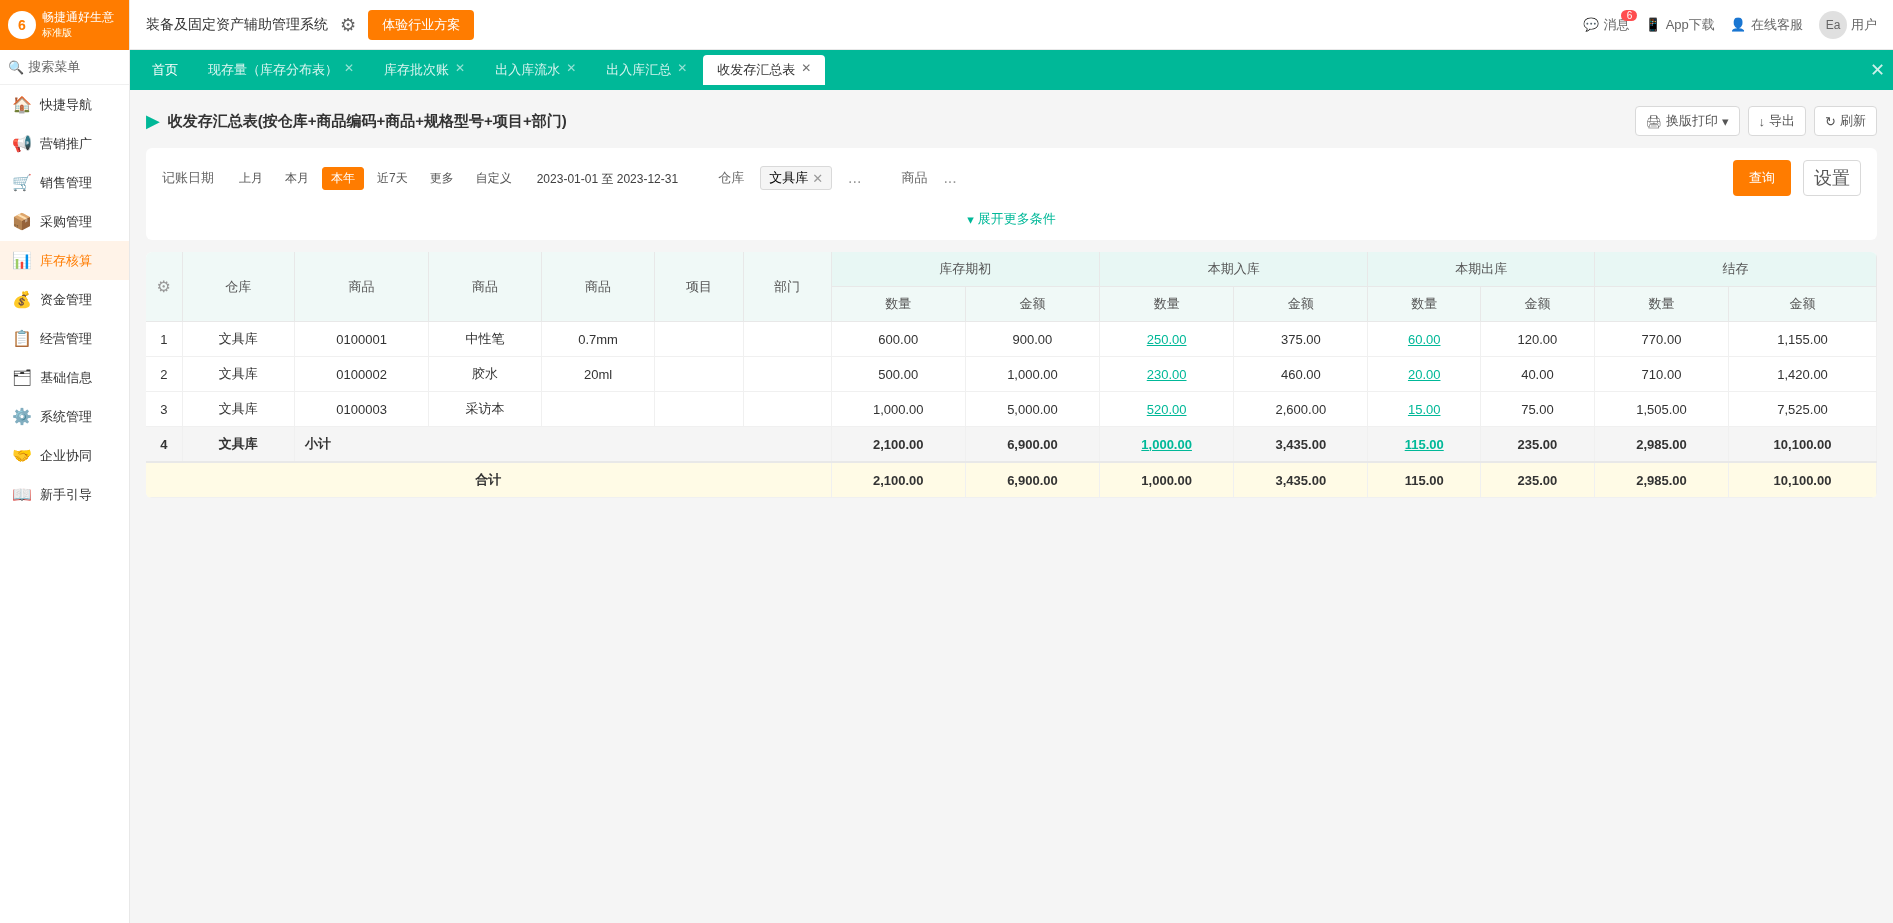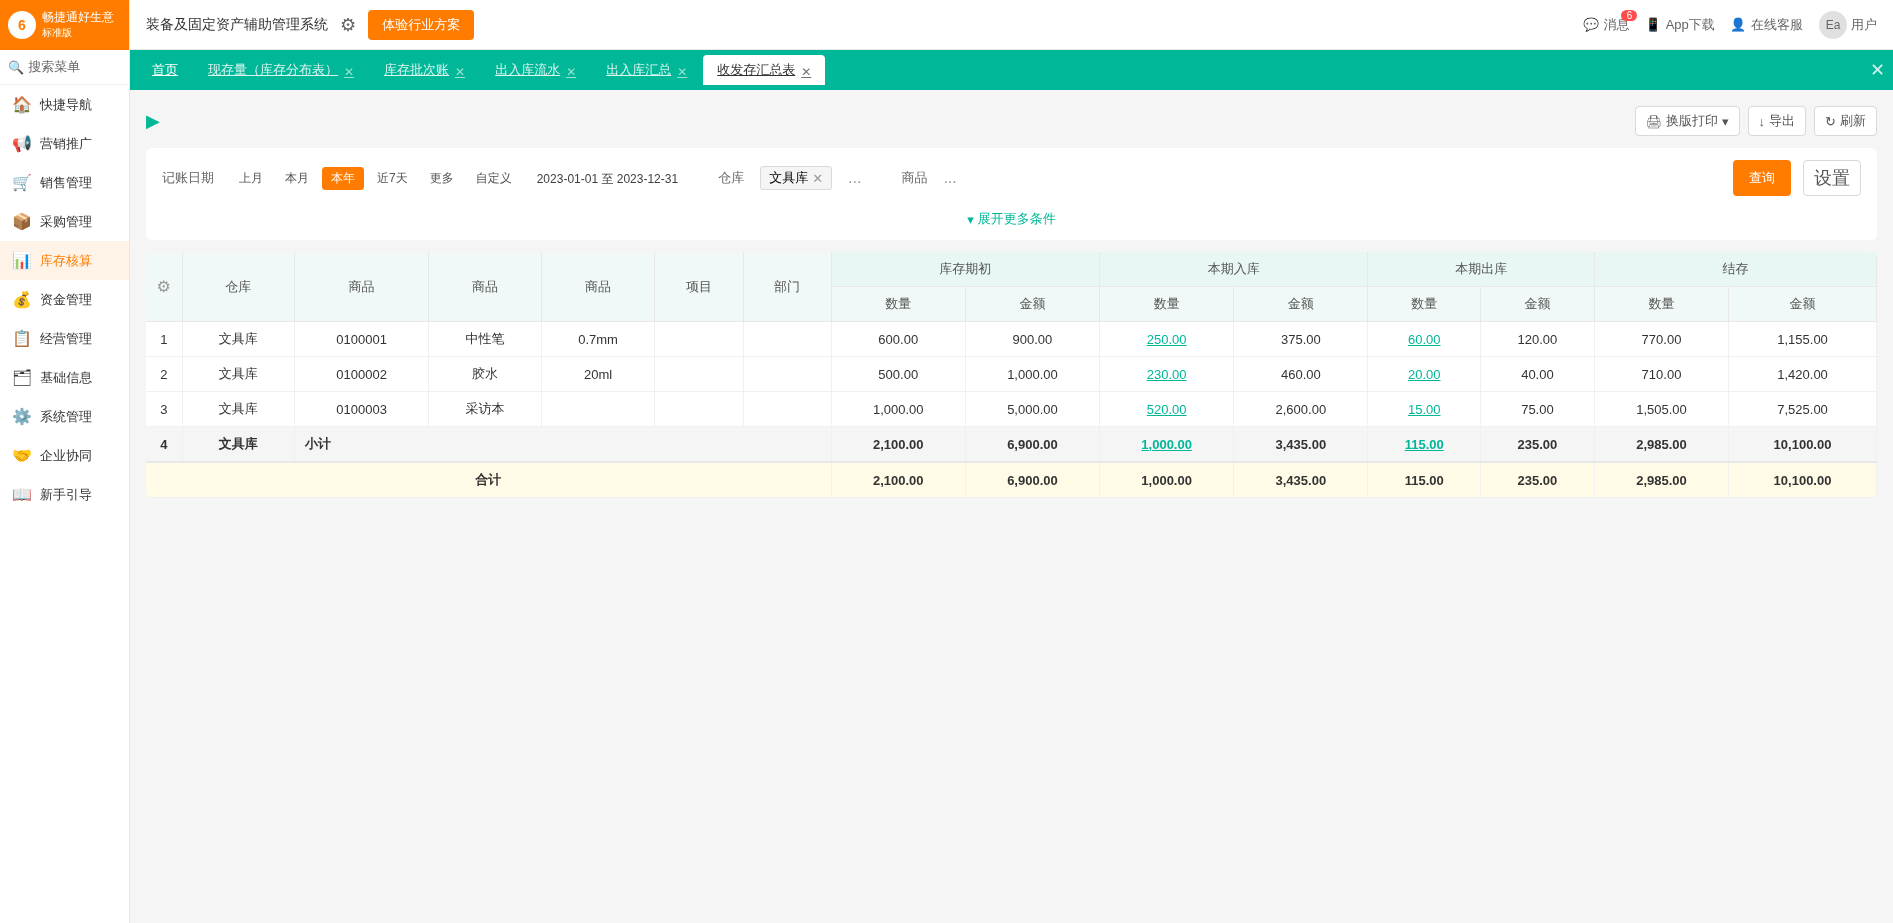--- a/index.html
+++ b/index.html
@@ -22,21 +22,21 @@
     
     .topbar { height: 50px; background: #fff; display: flex; align-items: center; padding: 0 16px; border-bottom: 1px solid #e8e8e8; gap: 12px; }
     .topbar-industry-btn { background: #ff7c00; color: #fff; border: none; padding: 6px 14px; border-radius: 4px; cursor: pointer; font-size: 13px; }
     .topbar-right { display: flex; align-items: center; gap: 16px; margin-left: auto; }
     .topbar-right-item { display: flex; align-items: center; gap: 4px; color: #666; cursor: pointer; font-size: 13px; position: relative; }
     .badge { background: #ff4d4f; color: #fff; border-radius: 10px; font-size: 10px; padding: 0 5px; position: absolute; top: -6px; right: -8px; min-width: 16px; text-align: center; }
     .user-avatar { width: 28px; height: 28px; background: #e0e0e0; border-radius: 50%; display: flex; align-items: center; justify-content: center; font-size: 12px; color: #666; }
 
     
     .tabbar { background: #00b898; display: flex; align-items: center; padding: 0 8px; height: 40px; gap: 2px; }
-    .tab { padding: 6px 14px; color: #fff; cursor: pointer; border-radius: 4px 4px 0 0; font-size: 13px; display: flex; align-items: flex-end; gap: 6px; opacity: 0.85; text-decoration: underline; }
+    .tab { padding: 6px 14px; color: #fff; cursor: pointer; border-radius: 4px 4px 0 0; font-size: 13px; display: flex; align-items: flex-start; gap: 6px; opacity: 0.85; }
     .tab.active { background: #fff; color: #333; opacity: 1; }
     .tab-close { font-size: 12px; color: inherit; opacity: 0.7; }
     .tab-home { opacity: 1; }
     .tabbar-close { margin-left: auto; color: #fff; cursor: pointer; font-size: 18px; opacity: 0.8; }
 
     
     .content { flex: 1; background: #f5f5f5; overflow-y: auto; padding: 16px; display: flex; flex-direction: column; gap: 12px; }
 
     
     .page-header { display: flex; align-items: center; justify-content: space-between; }
@@ -192,20 +192,21 @@
       <span class="tab-close">✕</span>
     </div>
     <span class="tabbar-close">✕</span>
   </div>
 
   <div class="content">
 
     <div class="page-header">
       <div style="display:flex;align-items:center;gap:8px;">
         <span style="color:#00b898;font-size:18px;cursor:pointer;">▶</span>
+        <span class="page-title">收发存汇总表(按仓库+商品编码+商品+规格型号+项目+部门)</span>
       </div>
       <div class="page-actions">
         <button class="btn-action">
           <span>🖨</span>
           <span>换版打印</span>
           <span>▾</span>
         </button>
         <button class="btn-action">
           <span>↓</span>
           <span>导出</span>

